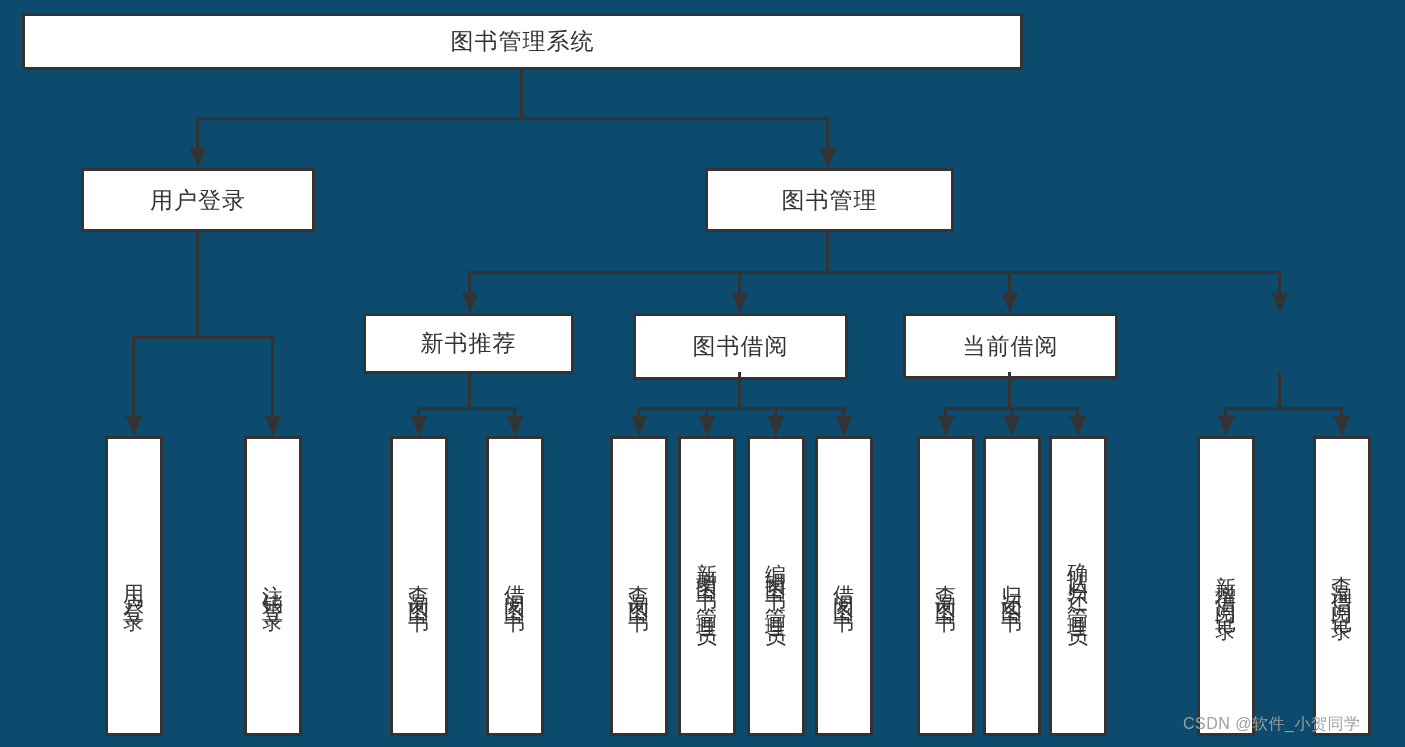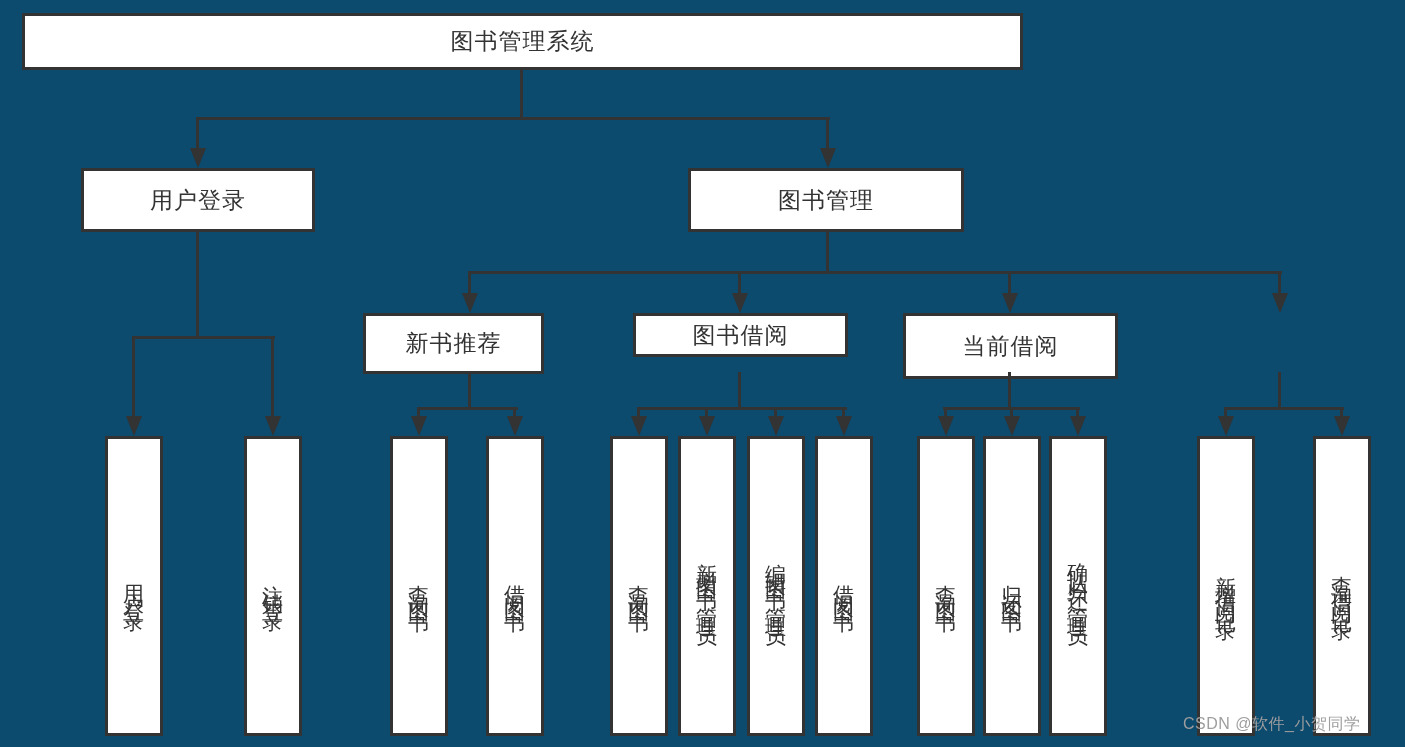--- a/index.html
+++ b/index.html
@@ -15,23 +15,23 @@
   .hbox{font-size:23px;letter-spacing:1px;}
   .vbox{
     top:436px;width:58px;height:300px;
     writing-mode:vertical-rl;text-orientation:upright;
     font-size:21px;letter-spacing:9px;line-height:1;
   }
 
   
   #n-root{left:22px;top:13px;width:1001px;height:57px;}
   #n-user{left:81px;top:168px;width:234px;height:64px;}
-  #n-books{left:688px;top:168px;width:276px;height:64px;}
-  #n-rec{left:363px;top:313px;width:181px;height:61px;}
-  #n-bor{left:633px;top:313px;width:215px;height:44px;}
+  #n-books{left:705px;top:168px;width:249px;height:64px;}
+  #n-rec{left:363px;top:313px;width:211px;height:61px;}
+  #n-bor{left:633px;top:313px;width:215px;height:67px;}
   #n-cur{left:903px;top:313px;width:215px;height:66px;}
   #n-recs{left:1172px;top:313px;width:216px;height:61px;}
 
   #l-login{left:105px;}  #l-logout{left:244px;}
   #l-rq{left:390px;}     #l-rb{left:486px;}
   #l-bq{left:610px;}     #l-ba{left:678px;}  #l-be{left:747px;}  #l-bb{left:815px;}
   #l-cq{left:917px;}     #l-cr{left:983px;}  #l-cc{left:1049px;}
   #l-ra{left:1197px;}    #l-rqr{left:1313px;}
 
   

